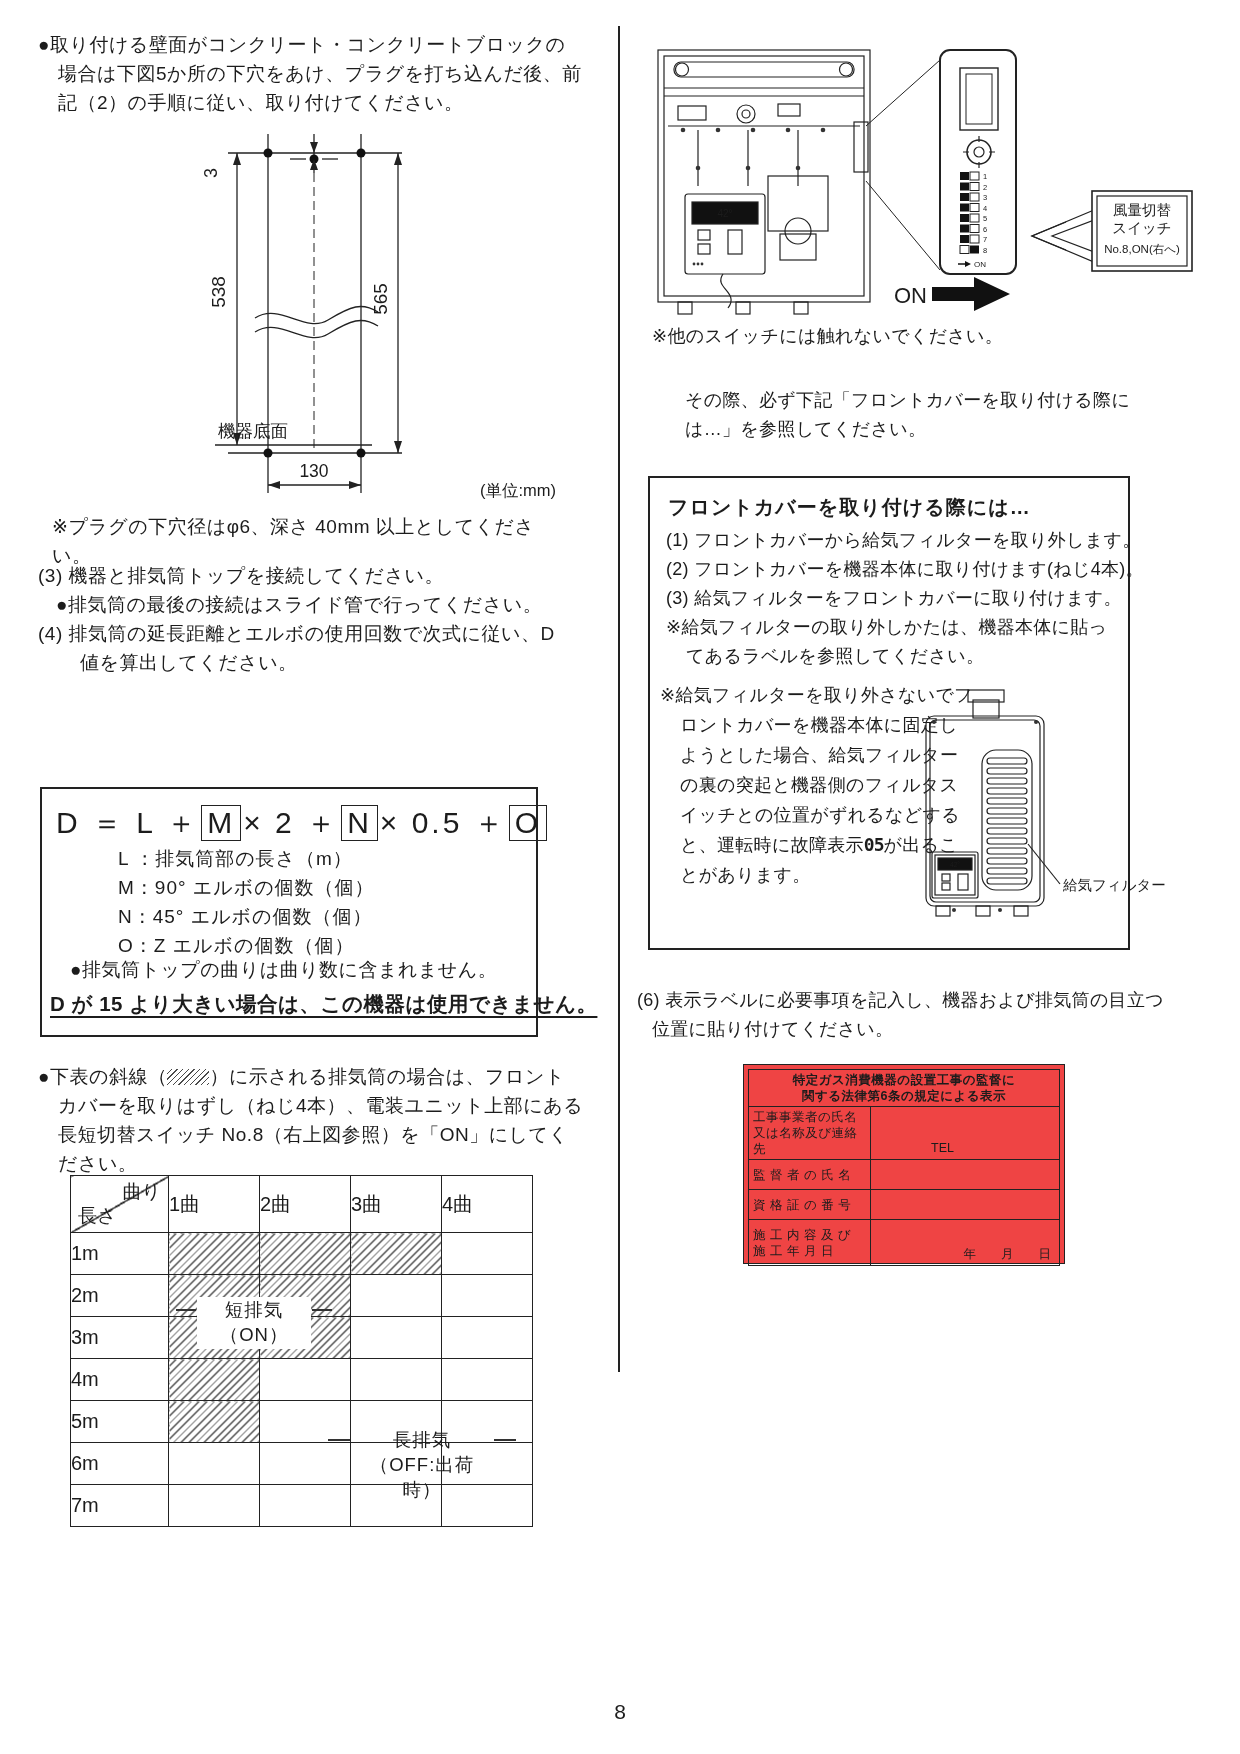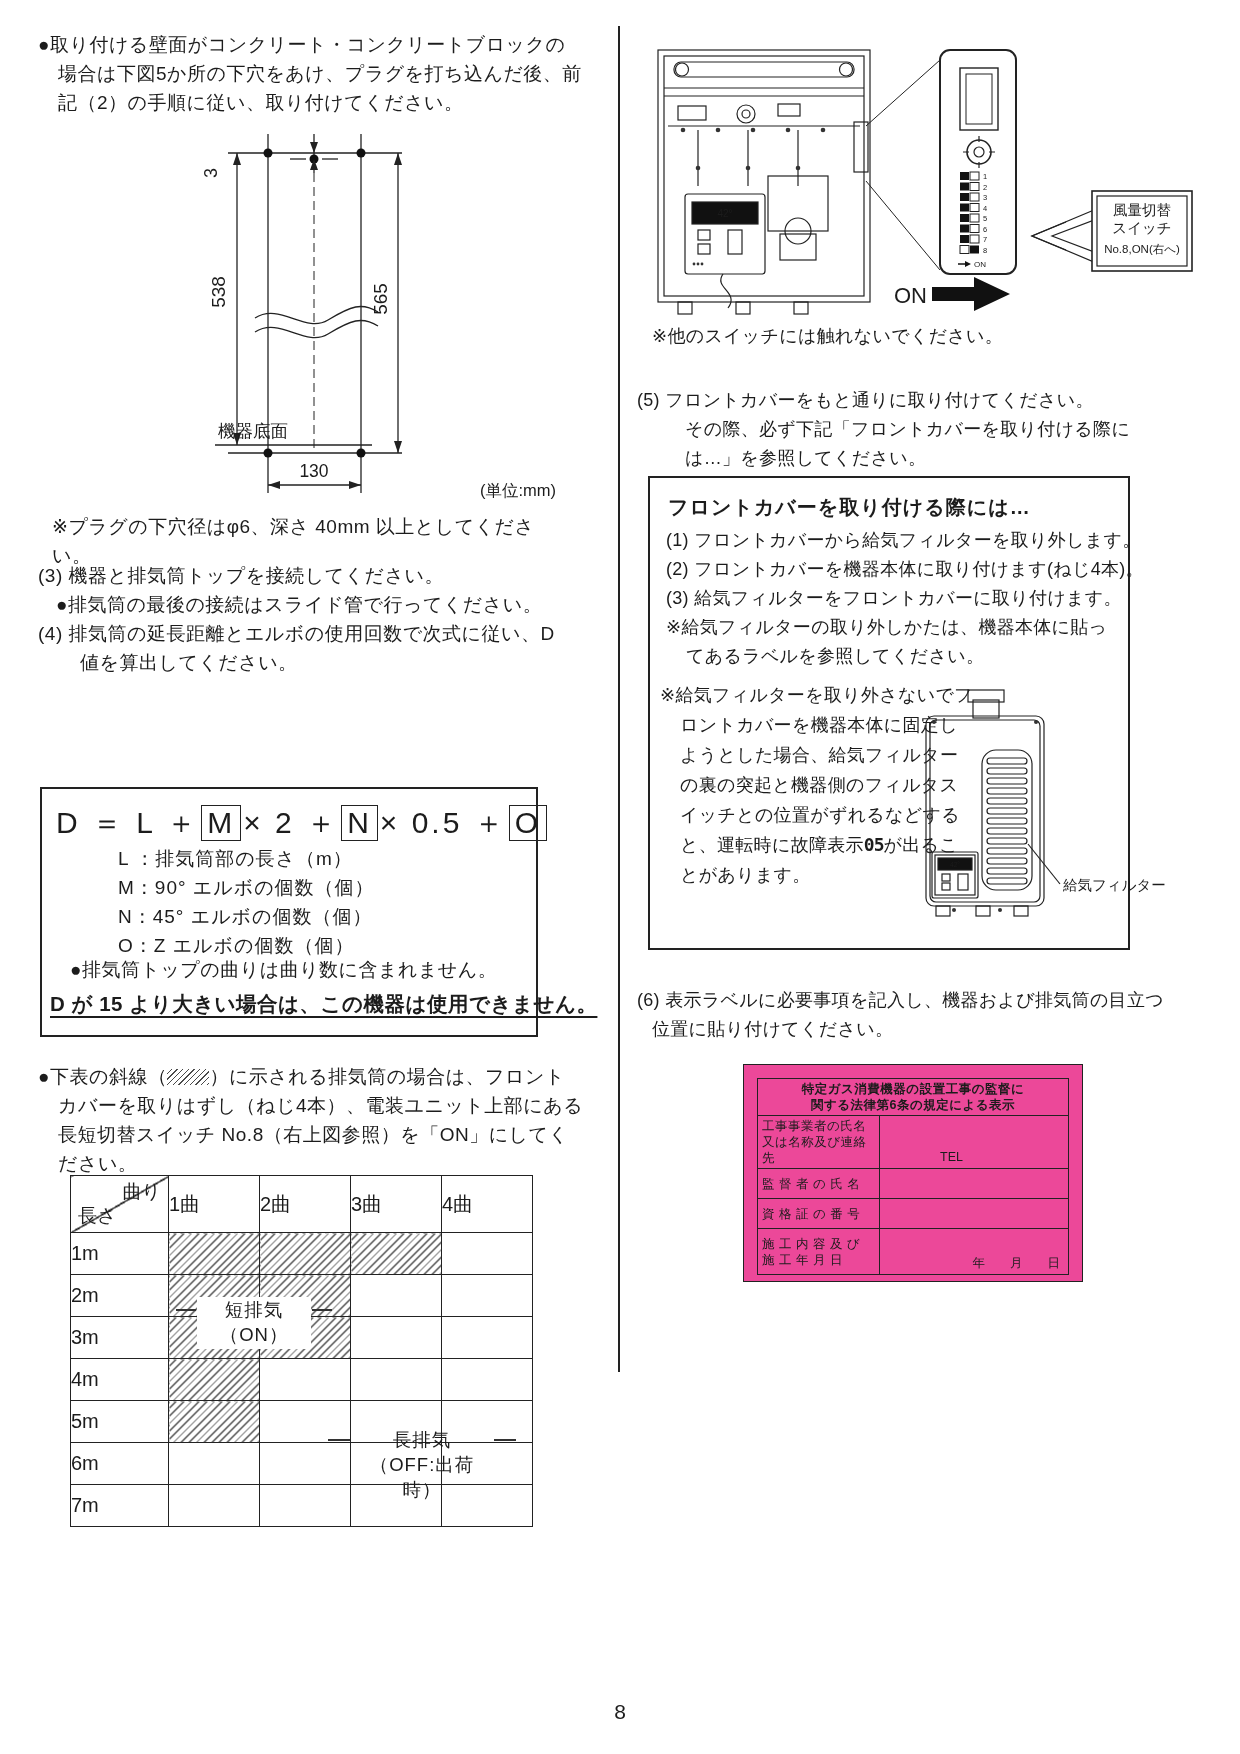--- a/index.html
+++ b/index.html
@@ -33,21 +33,21 @@
     background-image:linear-gradient(to bottom right,transparent calc(50% - 0.8px),#222 calc(50% - 0.8px),#222 calc(50% + 0.8px),transparent calc(50% + 0.8px));}
   .diag-top{position:absolute;top:3px;right:7px;font-size:19px;}
   .diag-bot{position:absolute;bottom:3px;left:7px;font-size:19px;}
   .tbl-label{background:#fff;text-align:center;font-size:18.5px;line-height:25px;letter-spacing:1px;}
   .leader-dash{height:2px;background:#333;}
   
   .cover-box{border:2px solid #222;}
   .cover-title{font-size:20px;font-weight:bold;letter-spacing:1px;}
   .seg{font-family:"DejaVu Sans Mono","Liberation Mono",monospace;font-weight:bold;letter-spacing:-1px;}
   
-  .lform{border:1.6px solid #222;padding:13px;background:#ec4899;}
+  .lform{border:1.6px solid #222;padding:4px;background:#ef4444;}
   .lform-inner{border-collapse:collapse;width:100%;height:100%;}
   .lform-inner td{border:1.2px solid #222;font-size:12.5px;line-height:16px;padding:2px 4px;vertical-align:middle;}
   .lform-title{text-align:center;font-weight:600;letter-spacing:0.5px;}
   .lform-lab{letter-spacing:0.5px;}
 </style>
 </head>
 <body>
 
 <div class="abs divider" style="left:618px;top:26px;height:1346px;"></div>
 
@@ -320,21 +320,20 @@
 
   <g>
     <text x="266" y="277" font-size="22">ON</text>
     <polygon points="304,261 346,261 346,251 382,268 346,285 346,275 304,275" fill="#111"></polygon>
   </g>
 </svg>
 
 <div class="abs jp-r" style="left:652px;top:322px;width:480px;">※他のスイッチには触れないでください。</div>
 
 <div class="abs" style="left:637px;top:386px;width:520px;">
-  <div class="jp-r" style="white-space:nowrap;">(5) フロントカバーをもと通りに取り付けてください。</div>
   <div class="jp-r" style="padding-left:48px;">その際、必ず下記「フロントカバーを取り付ける際には…」を参照してください。</div>
 </div>
 
 <div class="abs cover-box" style="left:648px;top:476px;width:478px;height:470px;">
   <div class="abs cover-title" style="left:18px;top:16px;">フロントカバーを取り付ける際には…</div>
   <div class="abs" style="left:16px;top:48px;width:455px;">
     <div class="jp-r" style="white-space:nowrap;">(1) フロントカバーから給気フィルターを取り外します。</div>
     <div class="jp-r" style="white-space:nowrap;">(2) フロントカバーを機器本体に取り付けます(ねじ4本)。</div>
     <div class="jp-r" style="white-space:nowrap;">(3) 給気フィルターをフロントカバーに取り付けます。</div>
     <div class="jp-r hang">※給気フィルターの取り外しかたは、機器本体に貼ってあるラベルを参照してください。</div>

